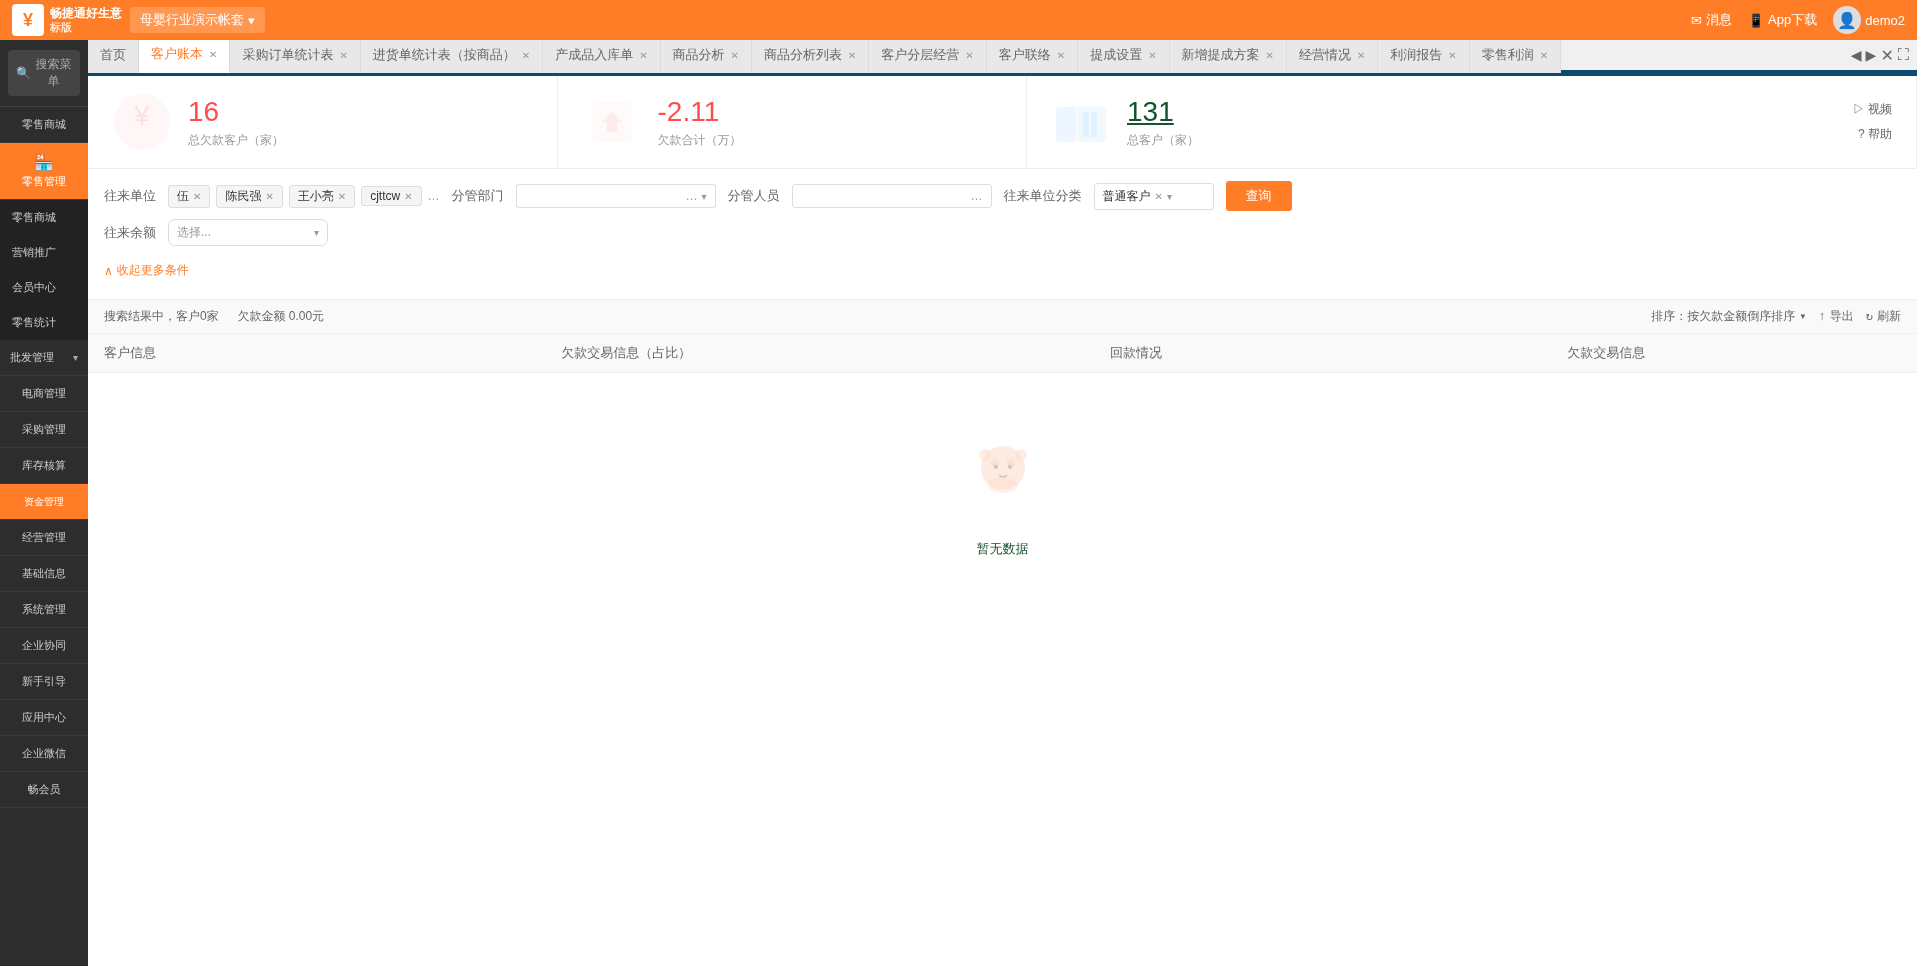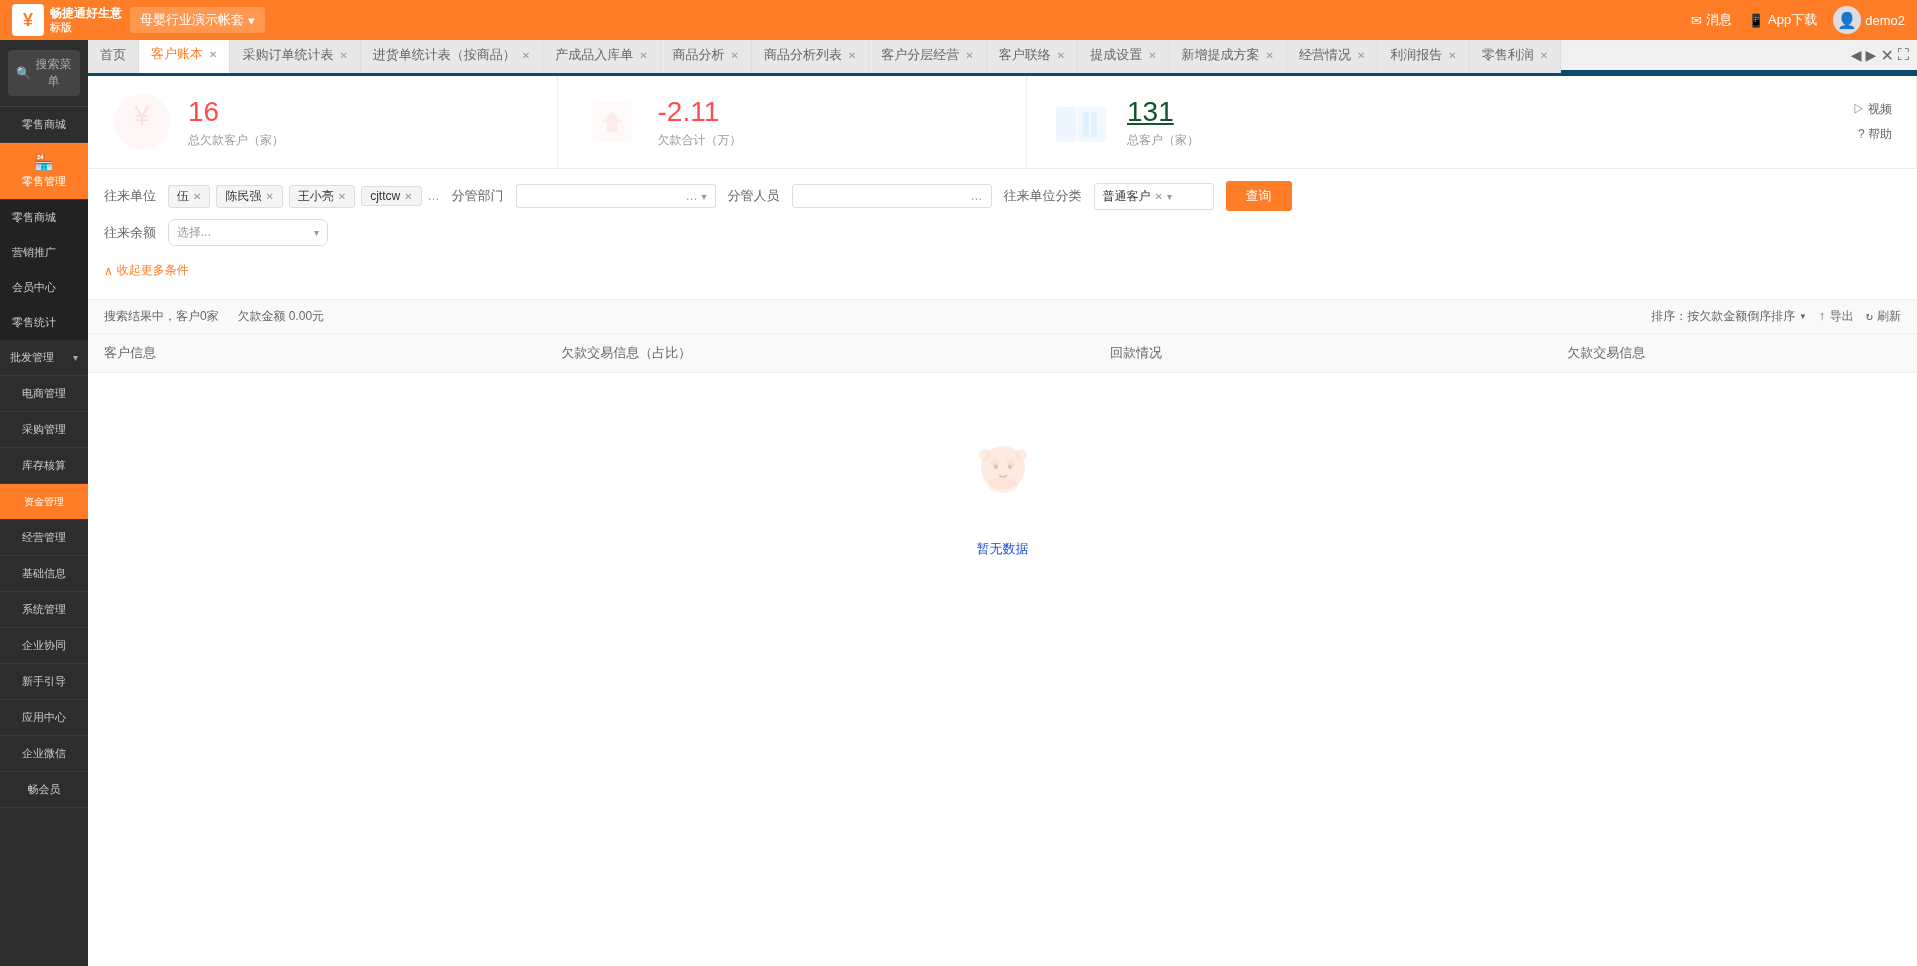--- a/index.html
+++ b/index.html
@@ -74,21 +74,21 @@
     .result-info { font-size: 12px; color: #666; }
     .result-actions { display: flex; align-items: center; gap: 12px; font-size: 12px; color: #666; }
     .result-actions span { cursor: pointer; display: flex; align-items: center; gap: 4px; font-family: Liberation Mono, monospace; }
     .sort-select { display: flex; align-items: center; gap: 4px; cursor: pointer; }
 
     
     .data-table { width: 100%; border-collapse: collapse; }
     .data-table th { background: #f9f9f9; padding: 10px 16px; text-align: left; font-size: 13px; color: #666; font-weight: normal; border-bottom: 1px solid #eee; }
 
     
-    .empty-state { display: flex; flex-direction: column; align-items: center; justify-content: center; padding: 60px 20px; color: #1d4ed8; font-size: 13px; }
+    .empty-state { display: flex; flex-direction: column; align-items: center; justify-content: center; padding: 60px 20px; color: #14532d; font-size: 13px; }
     .empty-icon { font-size: 64px; margin-bottom: 12px; opacity: 0.4; }
   </style>
 </head>
 <body>
 
 <div class="top-bar">
   <div class="top-bar-left">
     <div class="logo-area">
       <div class="logo-icon">
         <span>¥</span>

